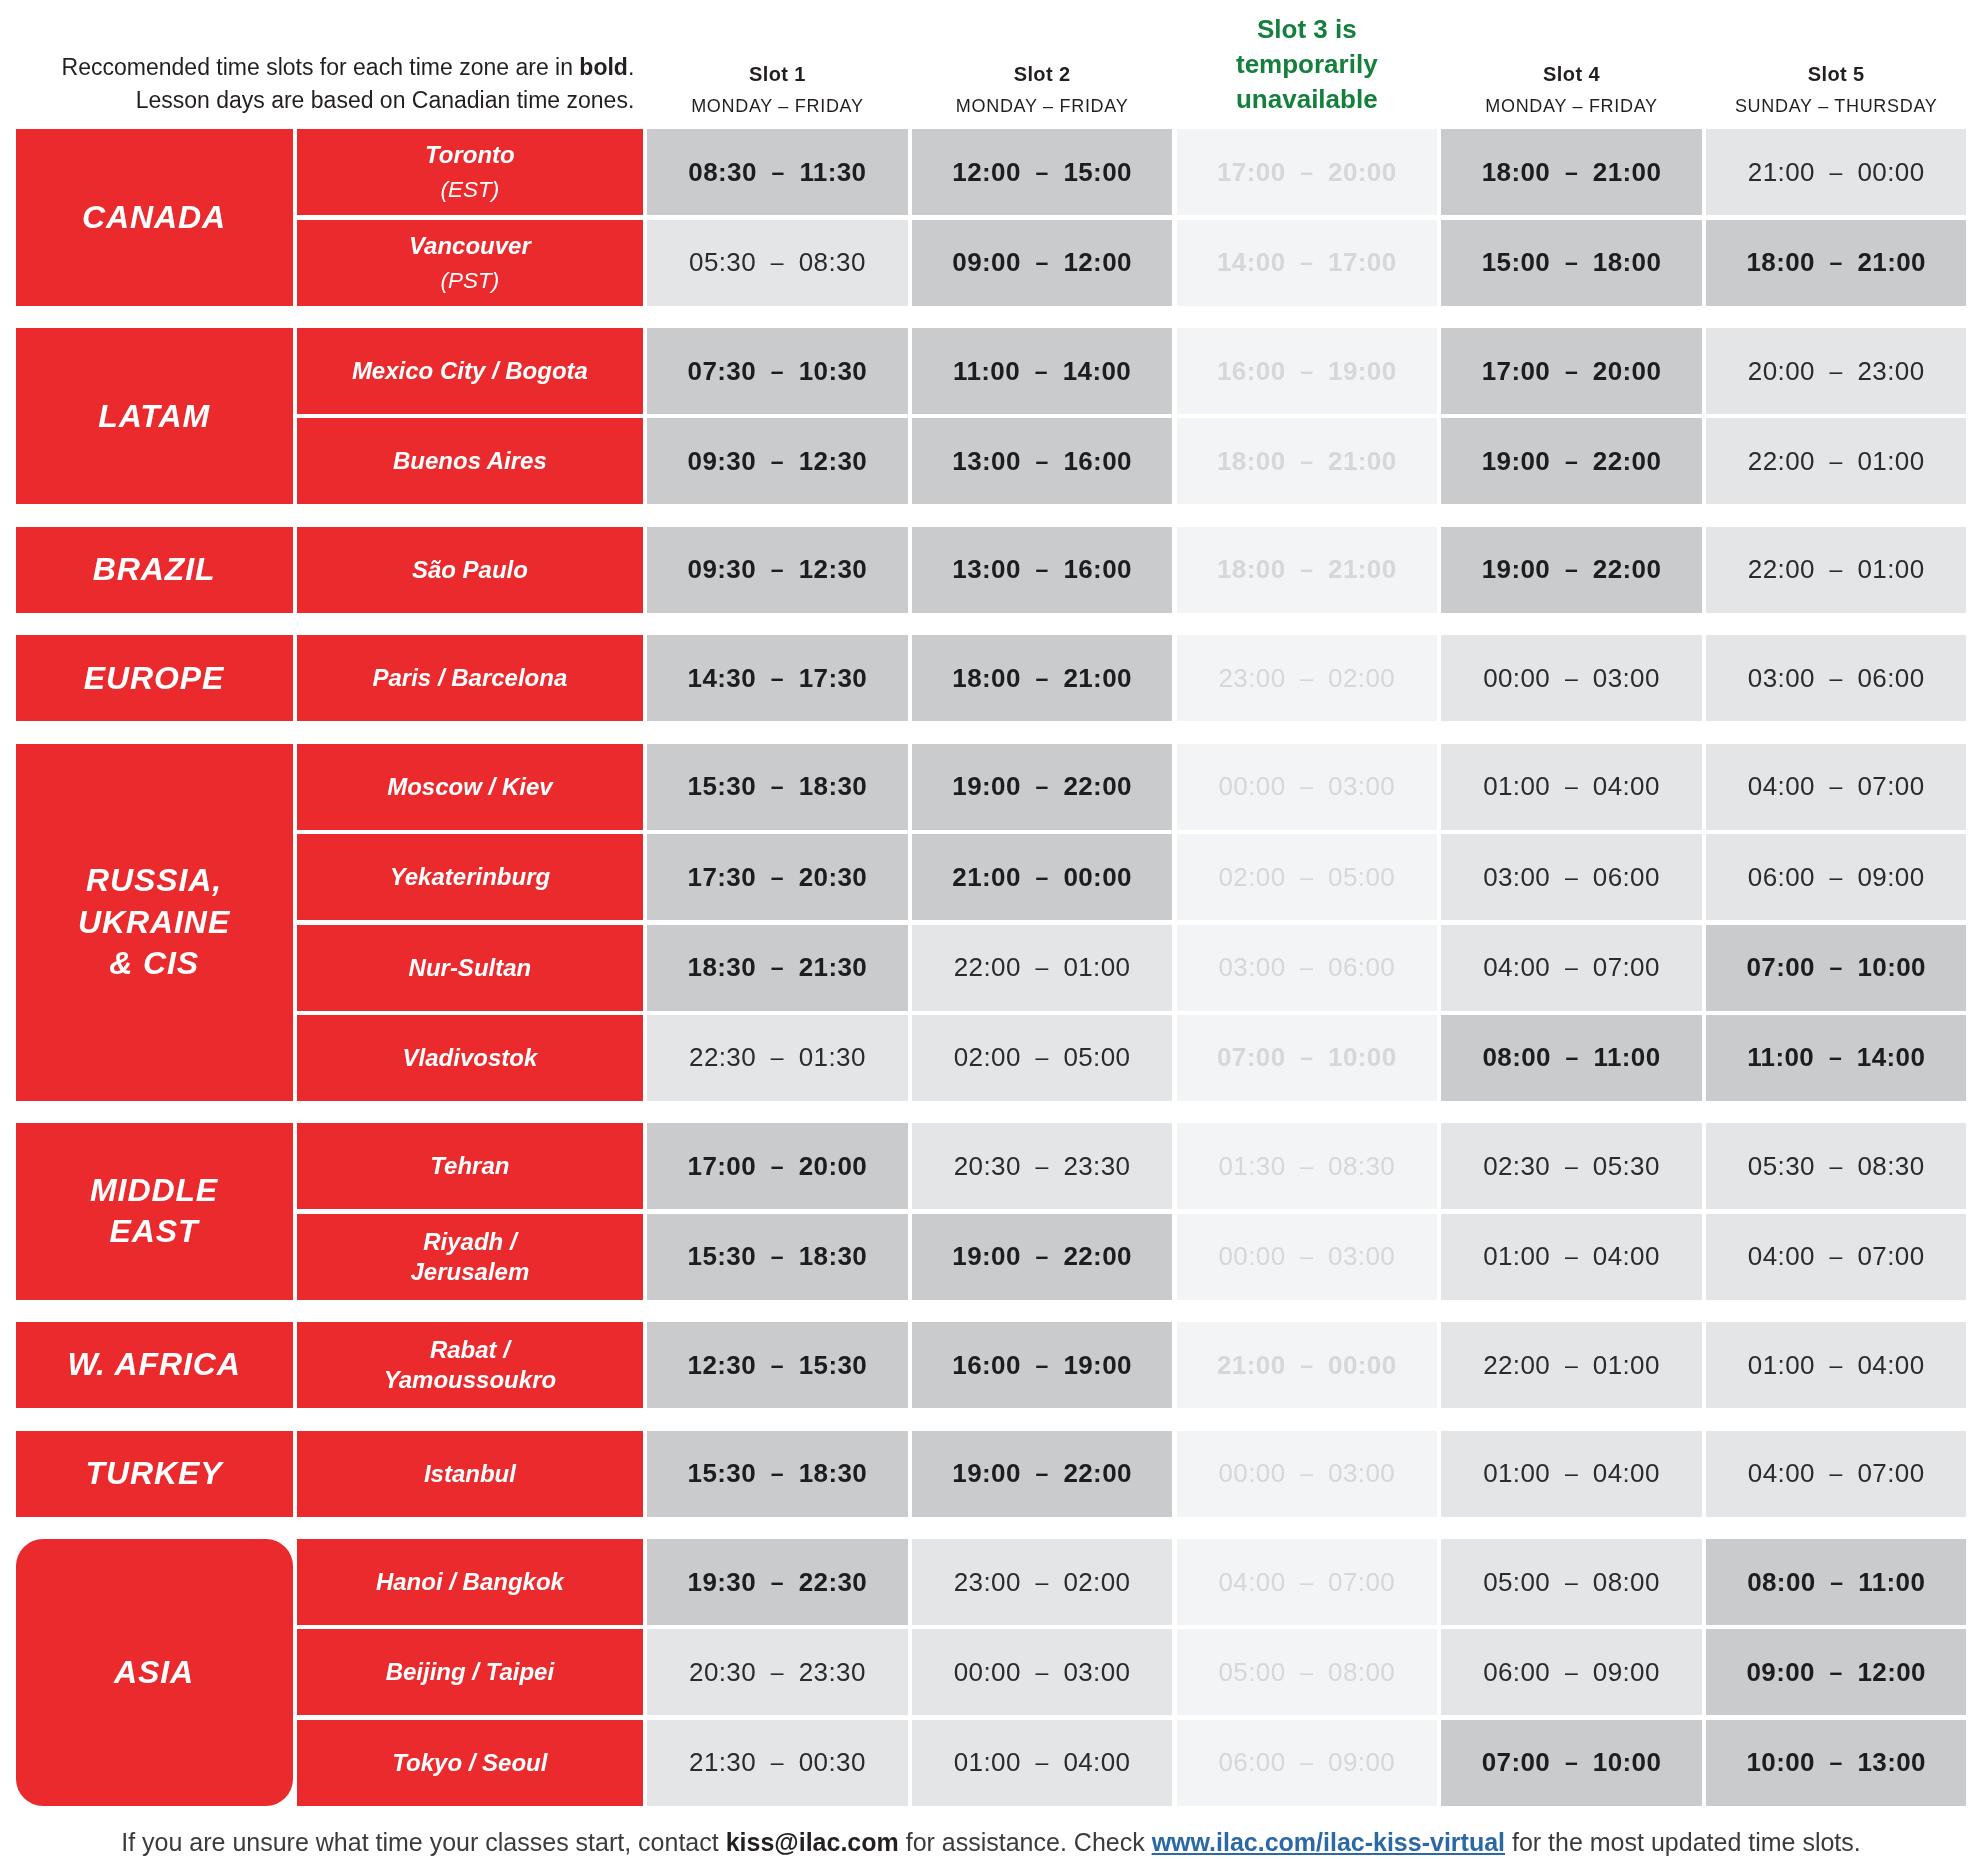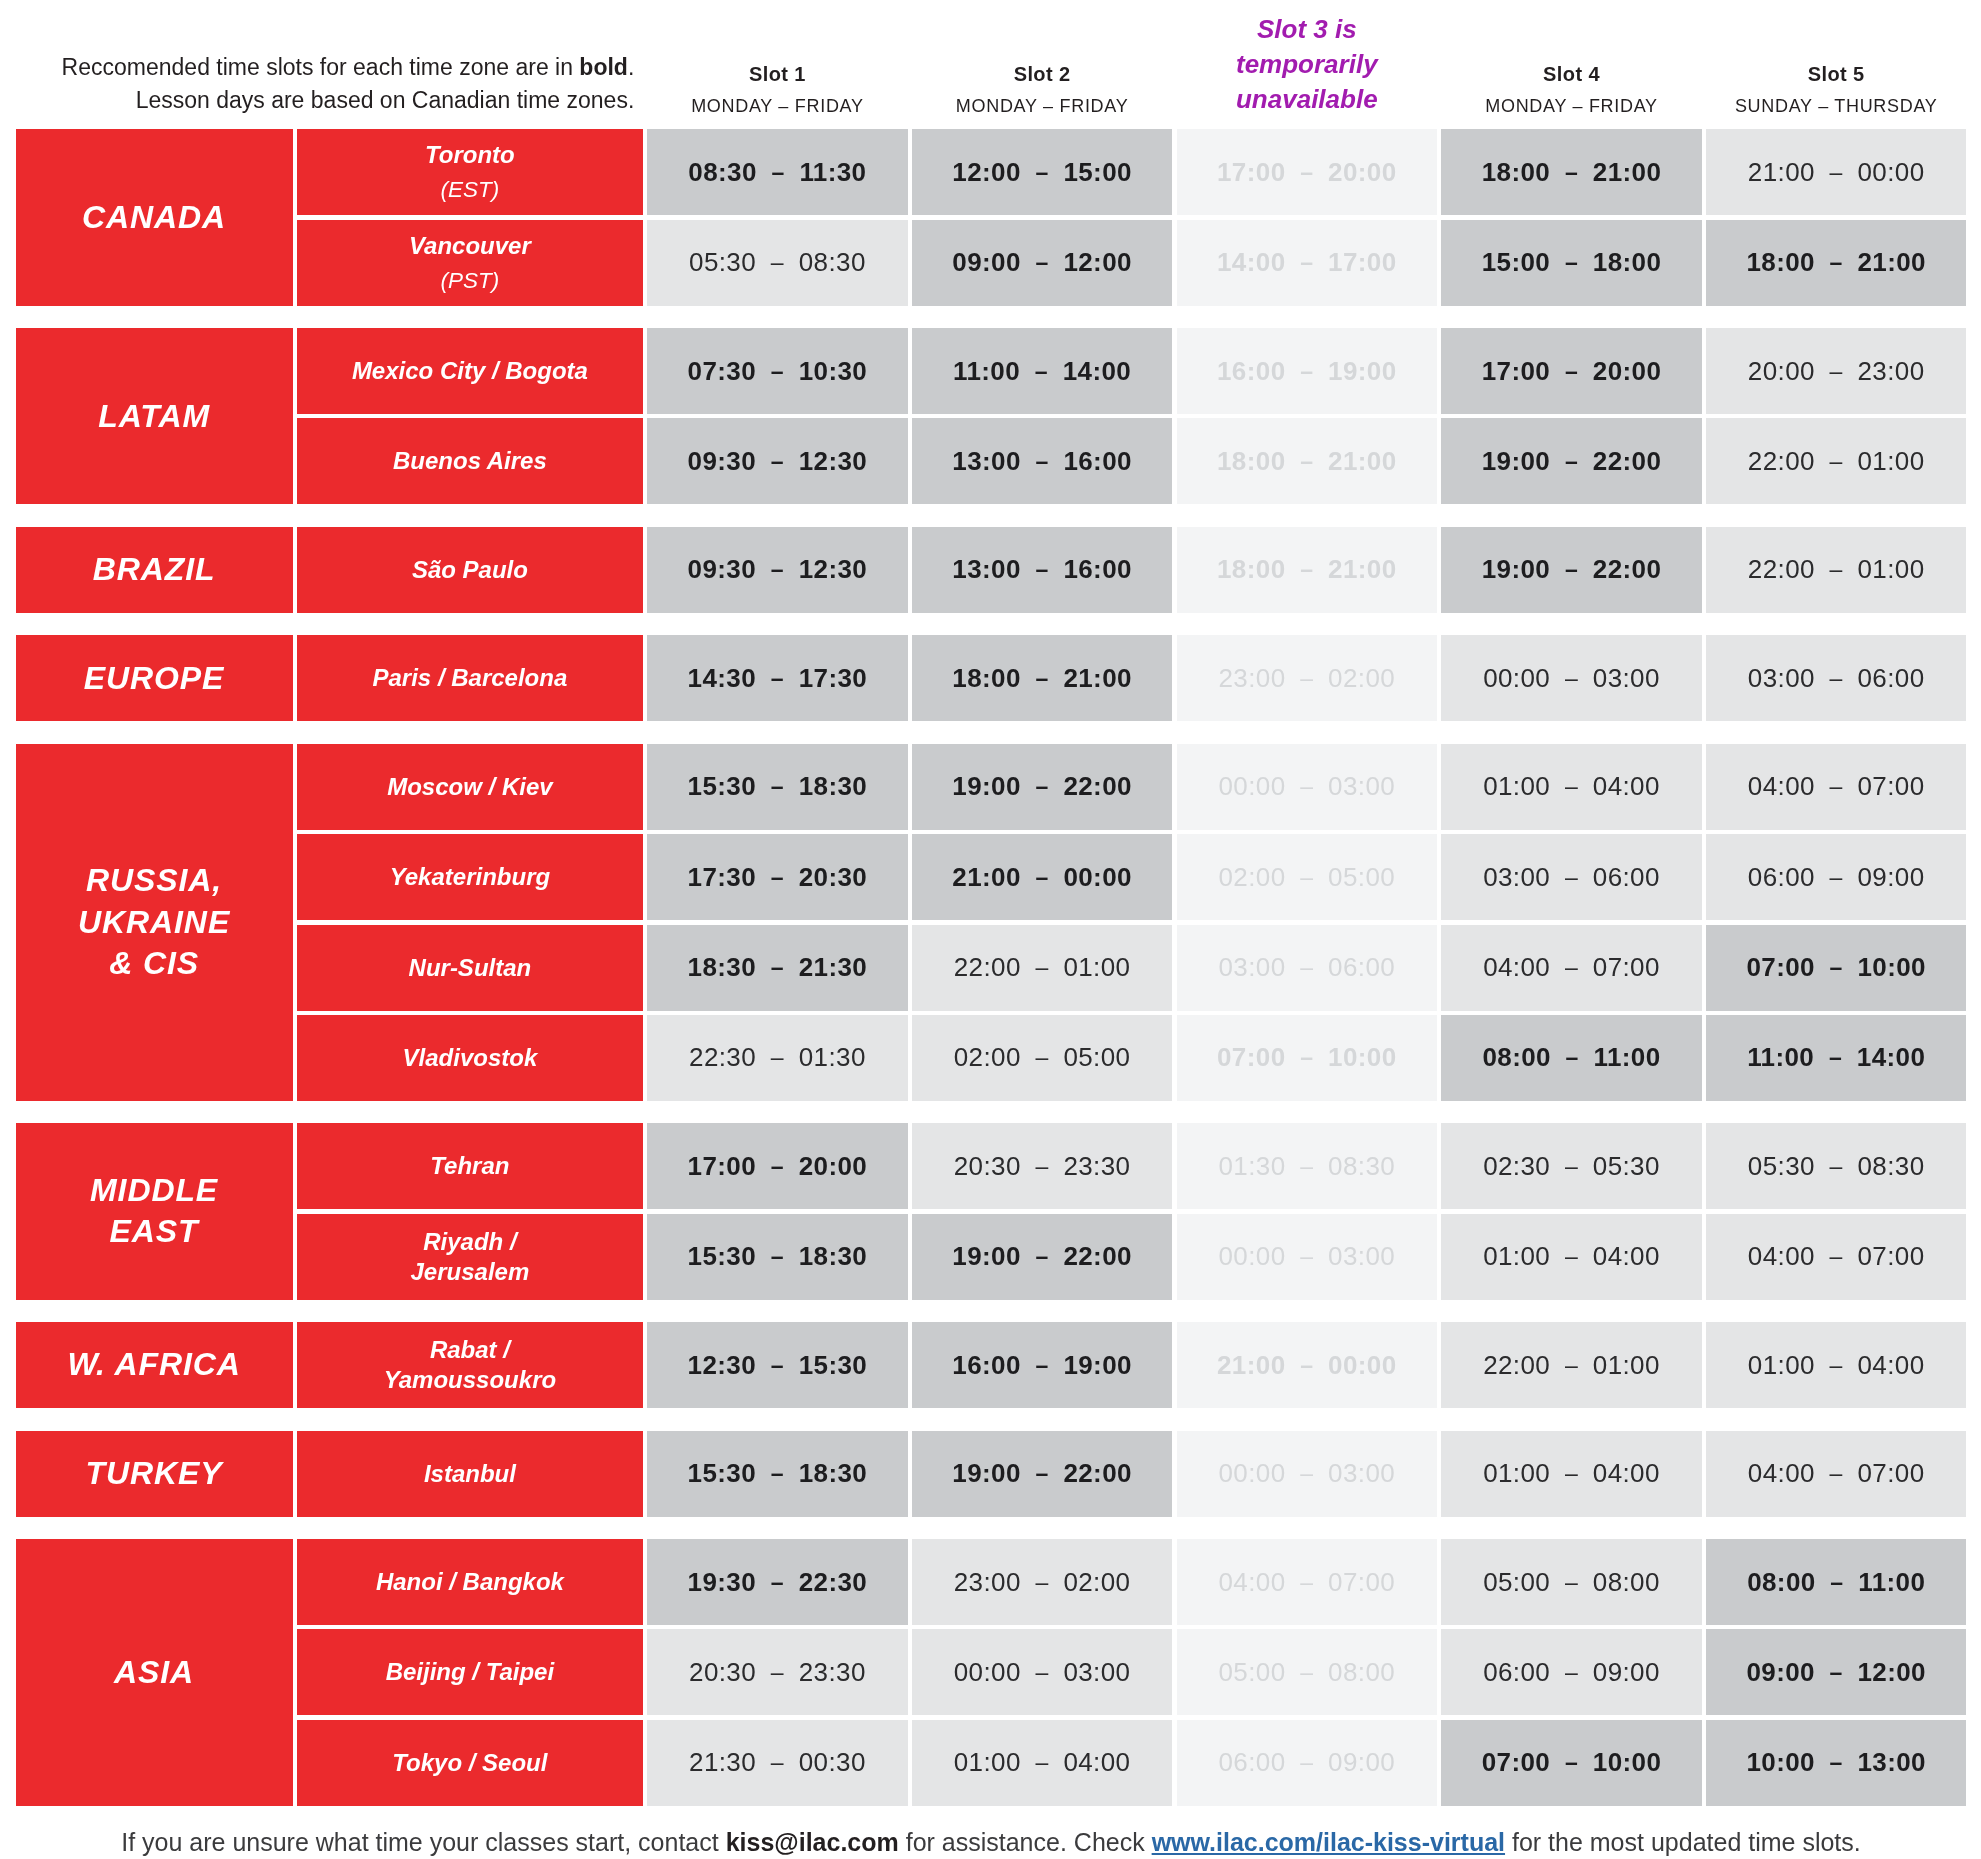--- a/index.html
+++ b/index.html
@@ -115,21 +115,21 @@
   }
   .footer b { color: #231f20; font-weight: 700; }
   .footer a {
     font-weight: 700;
     text-decoration: underline;
     cursor: pointer;
   }
 </style>
 <style>
   .region, .city { background: #EB2A2D; font-style: italic; }
-  .slot-header.unavailable-header { color: #a21caf; font-style: italic; }
+  .slot-header.unavailable-header { color: #15803d; }
   .timecell.bold { background: #C9CBCD; }
   .timecell.normal { background: #E4E5E6; }
   .timecell.faded, .timecell.faded-bold { background: #F3F4F5; color: #D5D7D9; }
   .footer a { color: #2A68A6; }
 </style></head>
 <body>
 
 <div class="page">
 
   <div class="header grid-cols">
@@ -548,21 +548,21 @@
           <span class="dash">–</span>
           <span class="end">04:00</span>
         </div>
         <div class="timecell normal">
           <span class="start">04:00</span>
           <span class="dash">–</span>
           <span class="end">07:00</span>
         </div>
       </div>
       <div class="group grid-cols">
-        <div class="region" style="grid-row: 1 / span 3;">ASIA</div>
+        <div class="region" style="grid-row: 1 / span 3; border-radius: 27px;">ASIA</div>
         <div class="city"><span class="city-name">Hanoi / Bangkok</span></div>
         <div class="timecell bold">
           <span class="start">19:30</span>
           <span class="dash">–</span>
           <span class="end">22:30</span>
         </div>
         <div class="timecell normal">
           <span class="start">23:00</span>
           <span class="dash">–</span>
           <span class="end">02:00</span>

